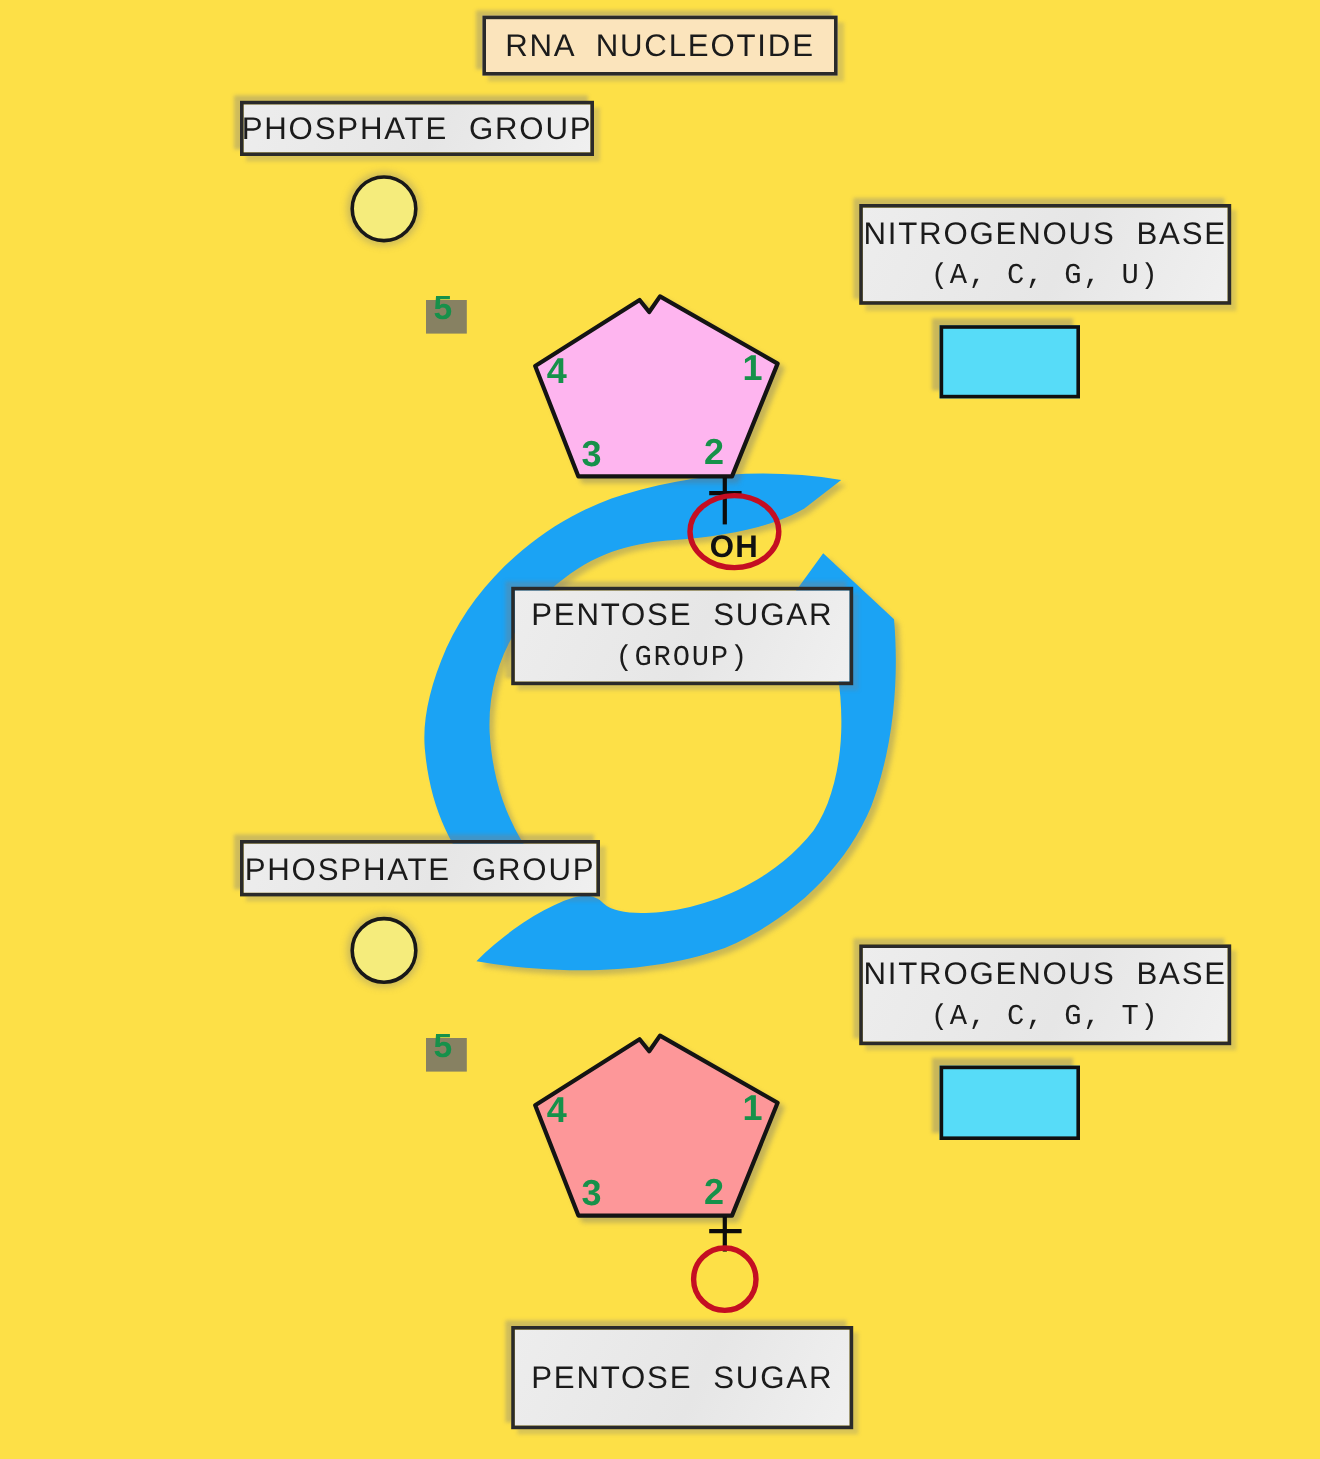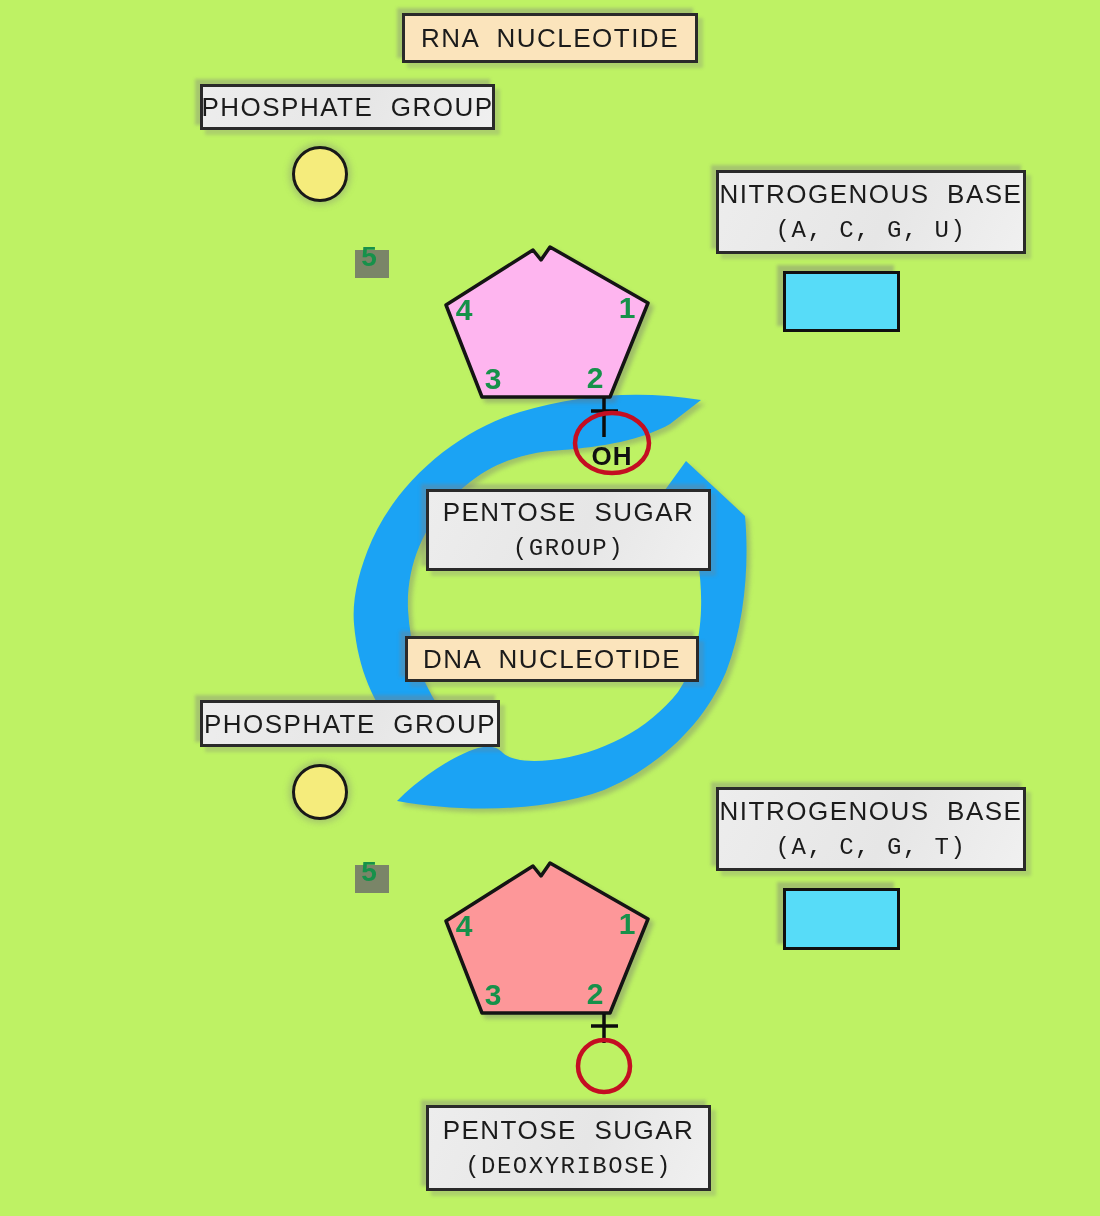--- a/index.html
+++ b/index.html
@@ -1,17 +1,17 @@
 <!DOCTYPE html>
 <html><head>
 <meta charset="utf-8">
 <style>
   html,body{margin:0;padding:0;background:#000;}
   #stage{
-    position:relative;width:1100px;height:1216px;background:#bef264;overflow:hidden;
+    position:relative;width:1100px;height:1216px;background:#fde047;overflow:hidden;
     font-family:"Liberation Sans","DejaVu Sans",sans-serif;color:#1b1b1b;
   }
   .box{
     position:absolute;display:flex;flex-direction:column;align-items:center;justify-content:center;
     border:3px solid #2a2a2a;box-sizing:border-box;text-align:center;
     box-shadow:-5px -5px 3px rgba(125,125,125,.38),5px 5px 3px rgba(125,125,125,.28);
   }
   .gray{background:linear-gradient(115deg,#ededed 0%,#e6e6e6 55%,#f0f0f0 100%);margin-left:28px;}
   .peach{background:#fbe4bc;}
   .label-line{white-space:pre;font-size:26px;letter-spacing:1.5px;line-height:38px;}
@@ -125,23 +125,20 @@
   <span class="carbon" style="left:493px;top:379px;">3</span>
   <span class="carbon" style="left:595px;top:378px;">2</span>
 
   <span class="oh" style="left:612px;top:456px;">OH</span>
 
   <div class="box gray layer2" style="left:398px;top:489px;width:285px;height:82px;">
     <span class="label-line">PENTOSE  SUGAR</span>
     <span class="label-sub">(GROUP)</span>
   </div>
 
-  <div class="box peach layer2" style="left:405px;top:636px;width:294px;height:46px;">
-    <span class="label-line">DNA  NUCLEOTIDE</span>
-  </div>
 
   <div class="box gray layer2" style="left:172px;top:700px;width:300px;height:47px;">
     <span class="label-line">PHOSPHATE  GROUP</span>
   </div>
 
   <div class="circle layer2" style="left:292px;top:764px;width:56px;height:56px;"></div>
 
   <div class="c5shadow" style="left:355px;top:865px;"></div>
   <span class="carbon" style="left:369px;top:872px;font-size:28px;">5</span>
 
@@ -152,16 +149,15 @@
 
   <div class="base-rect" style="left:783px;top:888px;width:117px;height:62px;"></div>
 
   <span class="carbon" style="left:464px;top:926px;">4</span>
   <span class="carbon" style="left:627px;top:924px;">1</span>
   <span class="carbon" style="left:493px;top:995px;">3</span>
   <span class="carbon" style="left:595px;top:994px;">2</span>
 
   <div class="box gray layer2" style="left:398px;top:1105px;width:285px;height:86px;">
     <span class="label-line">PENTOSE  SUGAR</span>
-    <span class="label-sub">(DEOXYRIBOSE)</span>
   </div>
 
 </div>
 
 </body></html>

